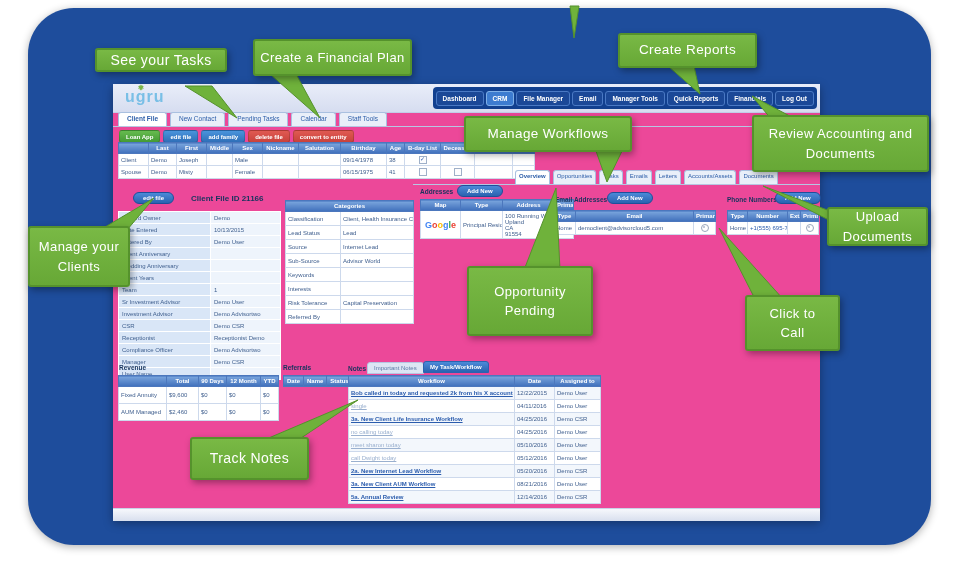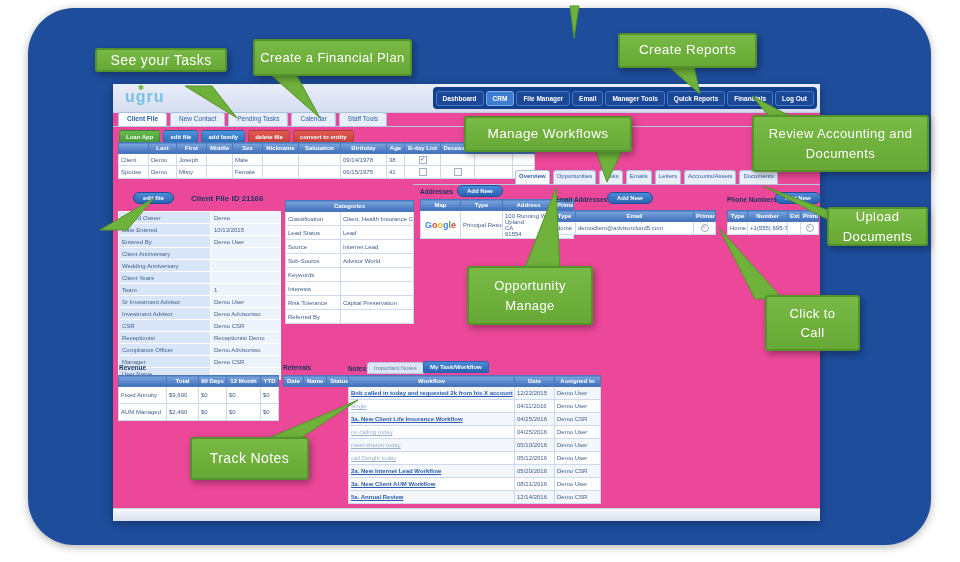--- a/index.html
+++ b/index.html
@@ -532,28 +532,32 @@
   <div class="co" style="left:618px;top:33px;width:139px;height:35px;font-size:13.5px">
     <span>Create Reports</span>
   </div>
   <div class="co" style="left:464px;top:116px;width:168px;height:36px;font-size:13.5px">
     <span>Manage Workflows</span>
   </div>
   <div class="co" style="left:752px;top:115px;width:177px;height:57px;font-size:13px">
     <span>Review Accounting and</span>
     <span>Documents</span>
   </div>
-  <div class="co" style="left:467px;top:266px;width:126px;height:59px;font-size:13px">
+  <div class="co" style="left:28px;top:226px;width:102px;height:61px;font-size:13px">
+    <span>Manage your</span>
+    <span>Clients</span>
+  </div>
+  <div class="co" style="left:467px;top:266px;width:126px;height:70px;font-size:13px">
     <span>Opportunity</span>
-    <span>Manage</span>
+    <span>Pending</span>
   </div>
   <div class="co" style="left:827px;top:207px;width:101px;height:39px;font-size:13px">
     <span>Upload</span>
     <span>Documents</span>
   </div>
-  <div class="co" style="left:765px;top:295px;width:95px;height:56px;font-size:13px">
+  <div class="co" style="left:745px;top:295px;width:95px;height:56px;font-size:13px">
     <span>Click to</span>
     <span>Call</span>
   </div>
   <div class="co" style="left:190px;top:437px;width:119px;height:43px;font-size:14px">
     <span>Track Notes</span>
   </div>
 </div>
 
 </body></html>

